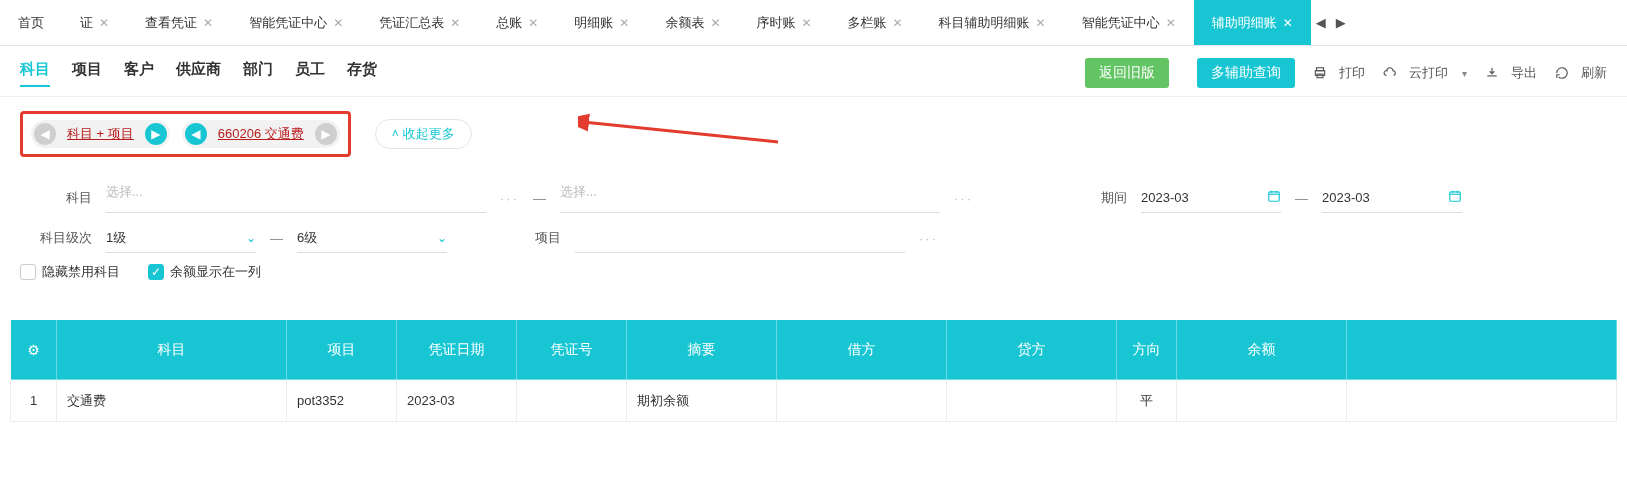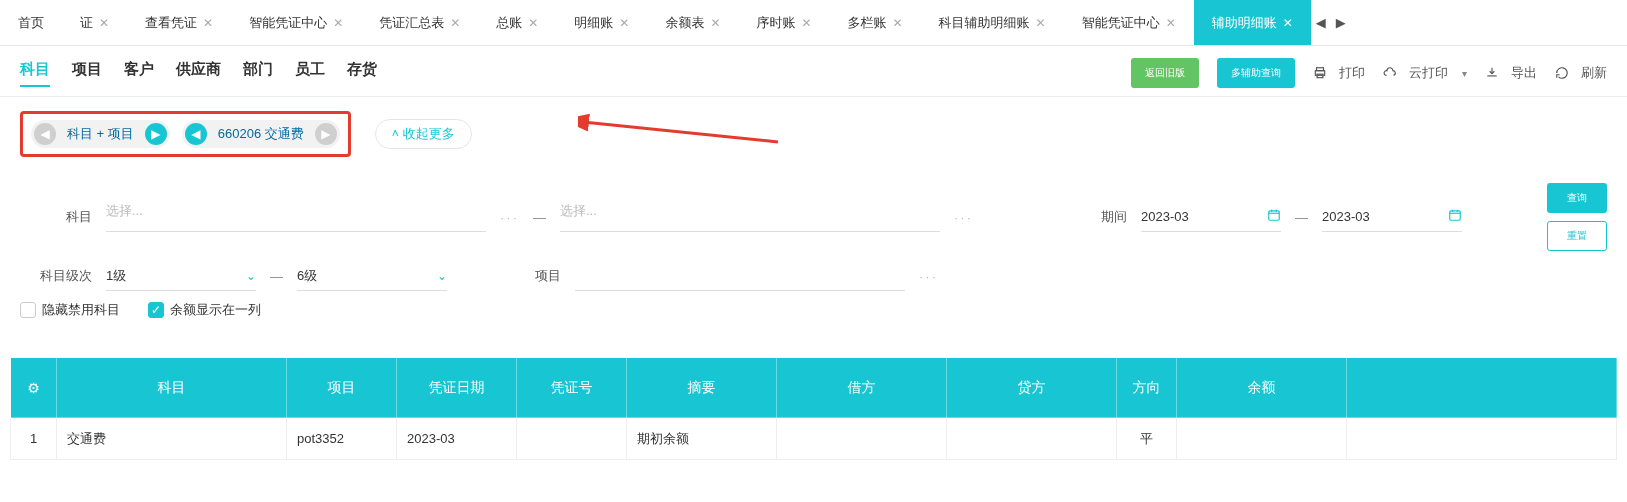--- a/index.html
+++ b/index.html
@@ -33,24 +33,24 @@
   .dim {
     font-size: 15px; font-weight: 600; color: #333; cursor: pointer;
     padding-bottom: 6px; border-bottom: 2px solid transparent;
   }
   .dim.active { color: #17c6d2; border-bottom-color: #17c6d2; }
 
   .toolbar { margin-left: auto; display: flex; align-items: center; gap: 18px; }
   .btn {
     display: inline-flex; align-items: center; justify-content: center;
     height: 30px; padding: 0 14px; border-radius: 3px; cursor: pointer;
-    font-size: 10px; color: #fff; border: none;
+    font-size: 14px; color: #fff; border: none;
   }
   .btn.green  { background: #62c462; }
-  .btn.teal   { background: #17c6d2; }
+  .btn.teal   { background: #17c6d2; margin-left: 10px; }
   .btn.outline-teal {
     background:#fff; color:#17c6d2; border:1px solid #17c6d2;
   }
   .tool-link {
     display: inline-flex; align-items: center; gap: 12px;
     color: #555; cursor: pointer; font-size: 13px;
   }
   .tool-link svg { width: 14px; height: 14px; }
   .chev-down { font-size: 10px; color:#888; margin-left:2px; }
 
@@ -65,21 +65,21 @@
   .chip {
     display: inline-flex; align-items: center; background: #f2f2f2;
     border-radius: 14px; height: 28px;
   }
   .chip .navbtn {
     width: 22px; height: 22px; margin: 0 3px; border-radius: 50%;
     background: #cfcfcf; display:flex; align-items:center; justify-content:center;
     color:#fff; font-size:12px; cursor:pointer;
   }
   .chip .navbtn.teal { background: #17c6d2; }
-  .chip .lbl { padding: 0 8px; color:#0369a1; }
+  .chip .lbl { padding: 0 8px; color:#b91c1c;text-decoration:underline; }
   .collapse-pill {
     margin-left: 24px; border:1px solid #e5e5e5; border-radius: 16px;
     height: 30px; padding: 0 16px; display:inline-flex; align-items:center;
     color:#17c6d2; cursor:pointer; position:relative;
   }
   .collapse-pill .chev { color:#17c6d2; margin-right:4px; font-size:12px; }
 
   .arrow-svg { position:absolute; left: 578px; top: 10px; pointer-events:none; }
 
   
@@ -284,24 +284,20 @@
       <span>2023-03</span>
       <span class="cal-icon">
         <svg width="14" height="14" viewBox="0 0 24 24" fill="none" stroke="#17c6d2" stroke-width="2">
             <rect x="3" y="5" width="18" height="16" rx="2"></rect>
             <path d="M3 9h18"></path>
             <path d="M8 3v4M16 3v4"></path>
           </svg>
       </span>
     </span>
 
-    <div class="side-btns">
-      <button class="btn teal" style="width:60px">查询</button>
-      <button class="btn outline-teal" style="width:60px">重置</button>
-    </div>
   </div>
 
   <div class="frow">
     <span class="flabel" style="width:72px">科目级次</span>
     <span class="sel" style="width:150px">
       <span>1级</span>
       <span class="chev">⌄</span>
     </span>
     <span class="dash">—</span>
     <span class="sel" style="width:150px">

